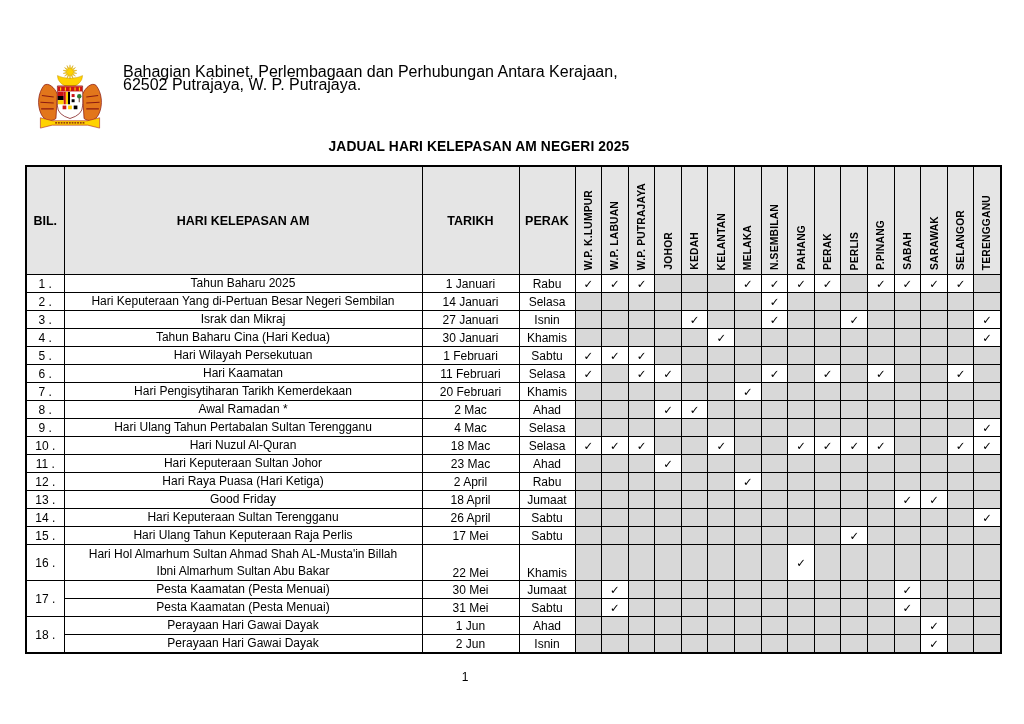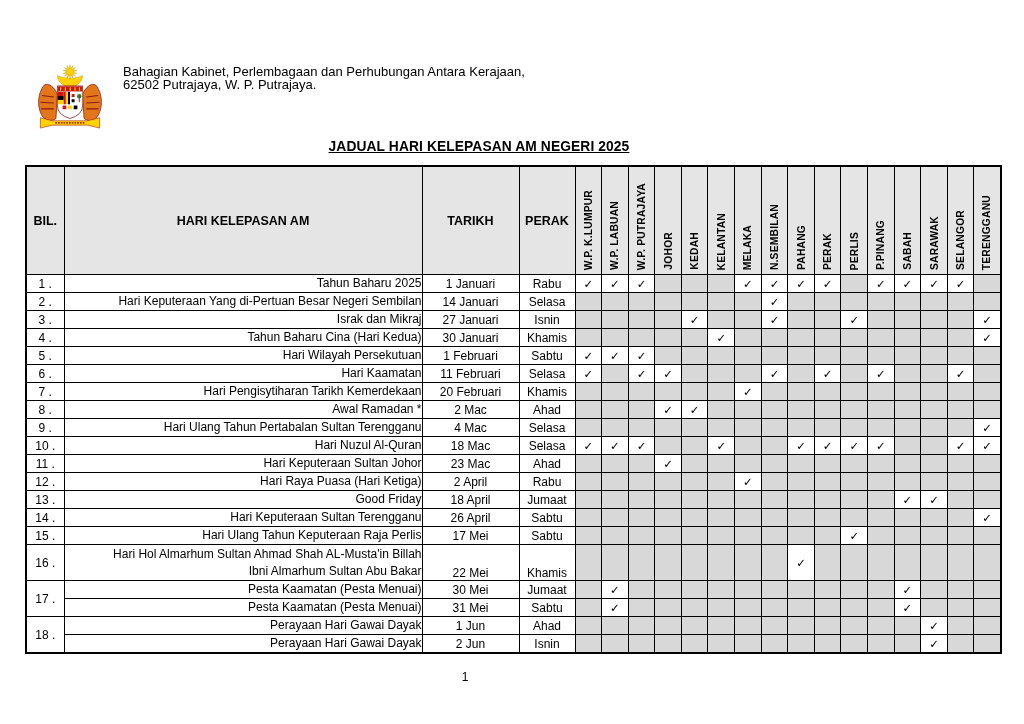--- a/index.html
+++ b/index.html
@@ -1,39 +1,39 @@
 <!DOCTYPE html>
 <html style="--empty-bg: #d8d8d8; --chk-bg: #ffffff;"><head>
 <meta charset="utf-8">
 <style>
   html,body{margin:0;padding:0;}
   body{width:1024px;height:724px;background:#fff;font-family:"Liberation Sans",sans-serif;color:#000;}
   .page{position:relative;width:1024px;height:724px;background:#fff;overflow:hidden;}
 
   .logo{position:absolute;left:33px;top:62px;width:74px;height:76px;}
 
-  .address{position:absolute;left:123px;top:66px;font-size:13px;line-height:12.9px;}
+  .address{position:absolute;left:123px;top:66px;font-size:16px;line-height:12.9px;}
   .address div{white-space:nowrap;}
 
   .title{position:absolute;left:0;top:139px;width:958px;text-align:center;
-         font-size:13.8px;font-weight:bold;letter-spacing:0.1px;text-decoration:underline;}
+         font-size:13.8px;font-weight:bold;letter-spacing:0.1px;}
 
   table.holidays{position:absolute;left:25px;top:165px;border-collapse:collapse;
       table-layout:fixed;border:2px solid #000;font-size:12px;}
   table.holidays th,table.holidays td{border:1px solid #000;padding:0;overflow:hidden;}
   tr.hdr th{height:107px;background:#e5e5e5;font-weight:bold;}
   th.bil-h,th.name-h{font-size:12.5px;}
   th.tarikh-h,th.hari-h{font-size:12.5px;}
   th.state-h{vertical-align:bottom;}
   .vert{writing-mode:vertical-rl;transform:rotate(180deg);margin:0 auto 4px auto;
         font-weight:bold;font-size:10.3px;white-space:nowrap;letter-spacing:0.2px;}
   tbody tr{height:18px;}
   tbody tr.tall{height:36px;}
   td.bil{text-align:center;font-size:12px;}
-  td.name{text-align:right;padding-left:3px;font-size:12px;line-height:17px;}
+  td.name{text-align:center;padding-left:3px;font-size:12px;line-height:17px;}
   td.ctr{text-align:center;font-size:12px;}
   td.vb{vertical-align:bottom;padding-bottom:1px;}
   td.st{text-align:center;font-family:"DejaVu Sans",sans-serif;font-size:11.5px;line-height:16px;}
   td.st.emp{background:var(--empty-bg,#d8d8d8);}
   td.st.chk{background:var(--chk-bg,#fff);}
 
   .pagenum{position:absolute;left:430px;top:670px;width:70px;text-align:center;font-size:12px;}
 </style>
 </head>
 <body>

